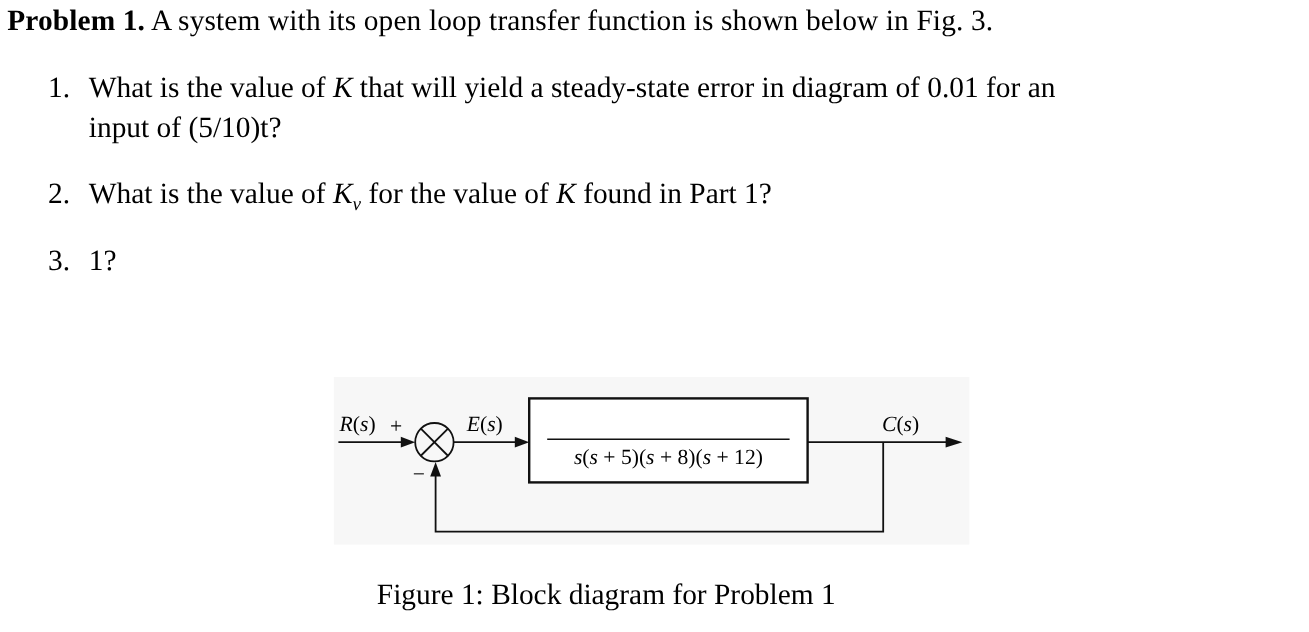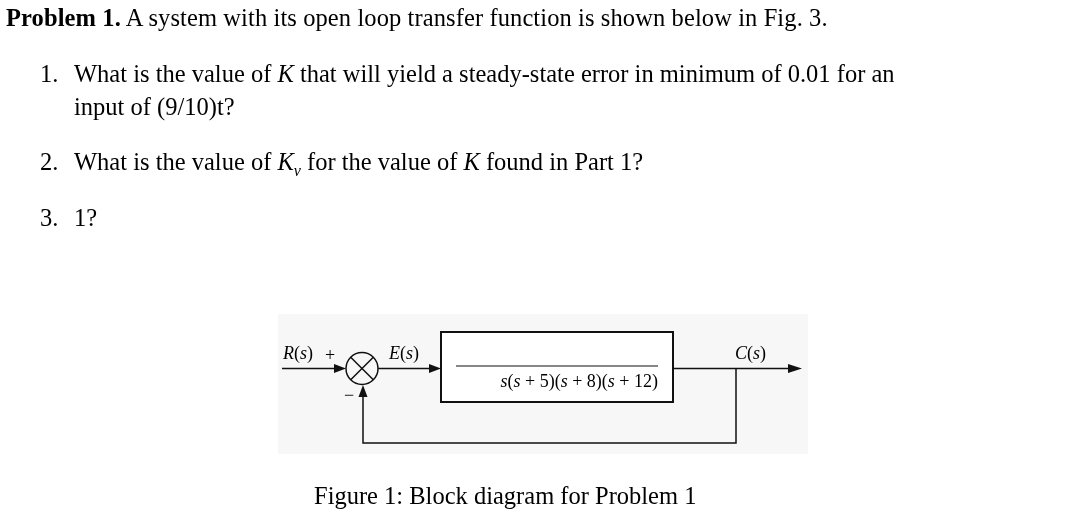--- a/index.html
+++ b/index.html
@@ -91,22 +91,22 @@
 <body>
 
 <div class="problem-line">
   <span class="head">Problem 1.</span>
   <span>A system with its open loop transfer function is shown below in Fig. 3.</span>
 </div>
 
 <div class="item" style="left:40px; top:57px;">
   <span class="num">1.</span>
   <span class="body">
-    <span class="line"><span>What is the value of </span><span class="math">K</span><span> that will yield a steady-state error in minimum of 0.01 for an</span></span>
-    <span class="line">input of (9/10)t?</span>
+    <span class="line"><span>What is the value of </span><span class="math">K</span><span> that will yield a steady-state error in diagram of 0.01 for an</span></span>
+    <span class="line">input of (5/10)t?</span>
   </span>
 </div>
 
 <div class="item" style="left:40px; top:145px;">
   <span class="num">2.</span>
   <span class="body">
     <span class="line"><span>What is the value of </span><span class="math">K</span><span class="sub">v</span><span> for the value of </span><span class="math">K</span><span> found in Part 1?</span></span>
   </span>
 </div>
 
@@ -143,16 +143,16 @@
     <polyline points="458,54.5 458,129 85,129 85,80" fill="none" stroke="#111" stroke-width="1.5"></polyline>
     <polygon points="85,71 80.5,83 89.5,83" fill="#111"></polygon>
   </svg>
 
   <div class="dlabel" style="left:5px; top:30px;"><i>R</i><span>(<i>s</i>)</span></div>
   <div class="dlabel" style="left:47px; top:32px;">+</div>
   <div class="dlabel" style="left:66px; top:72px;">−</div>
   <div class="dlabel" style="left:111px; top:30px;"><i>E</i><span>(<i>s</i>)</span></div>
   <div class="dlabel" style="left:457px; top:30px;"><i>C</i><span>(<i>s</i>)</span></div>
 
-  <div class="dlabel" style="left:178px; top:58px; width:202px; text-align:right;"><i>s</i>(<i>s</i> + 5)(<i>s</i> + 8)(<i>s</i> + 12)</div>
+  <div class="dlabel" style="left:178px; top:58px; width:202px; text-align:center;"><i>s</i>(<i>s</i> + 5)(<i>s</i> + 8)(<i>s</i> + 12)</div>
 </div>
 
 <div class="caption">Figure 1: Block diagram for Problem 1</div>
 
 </body></html>

